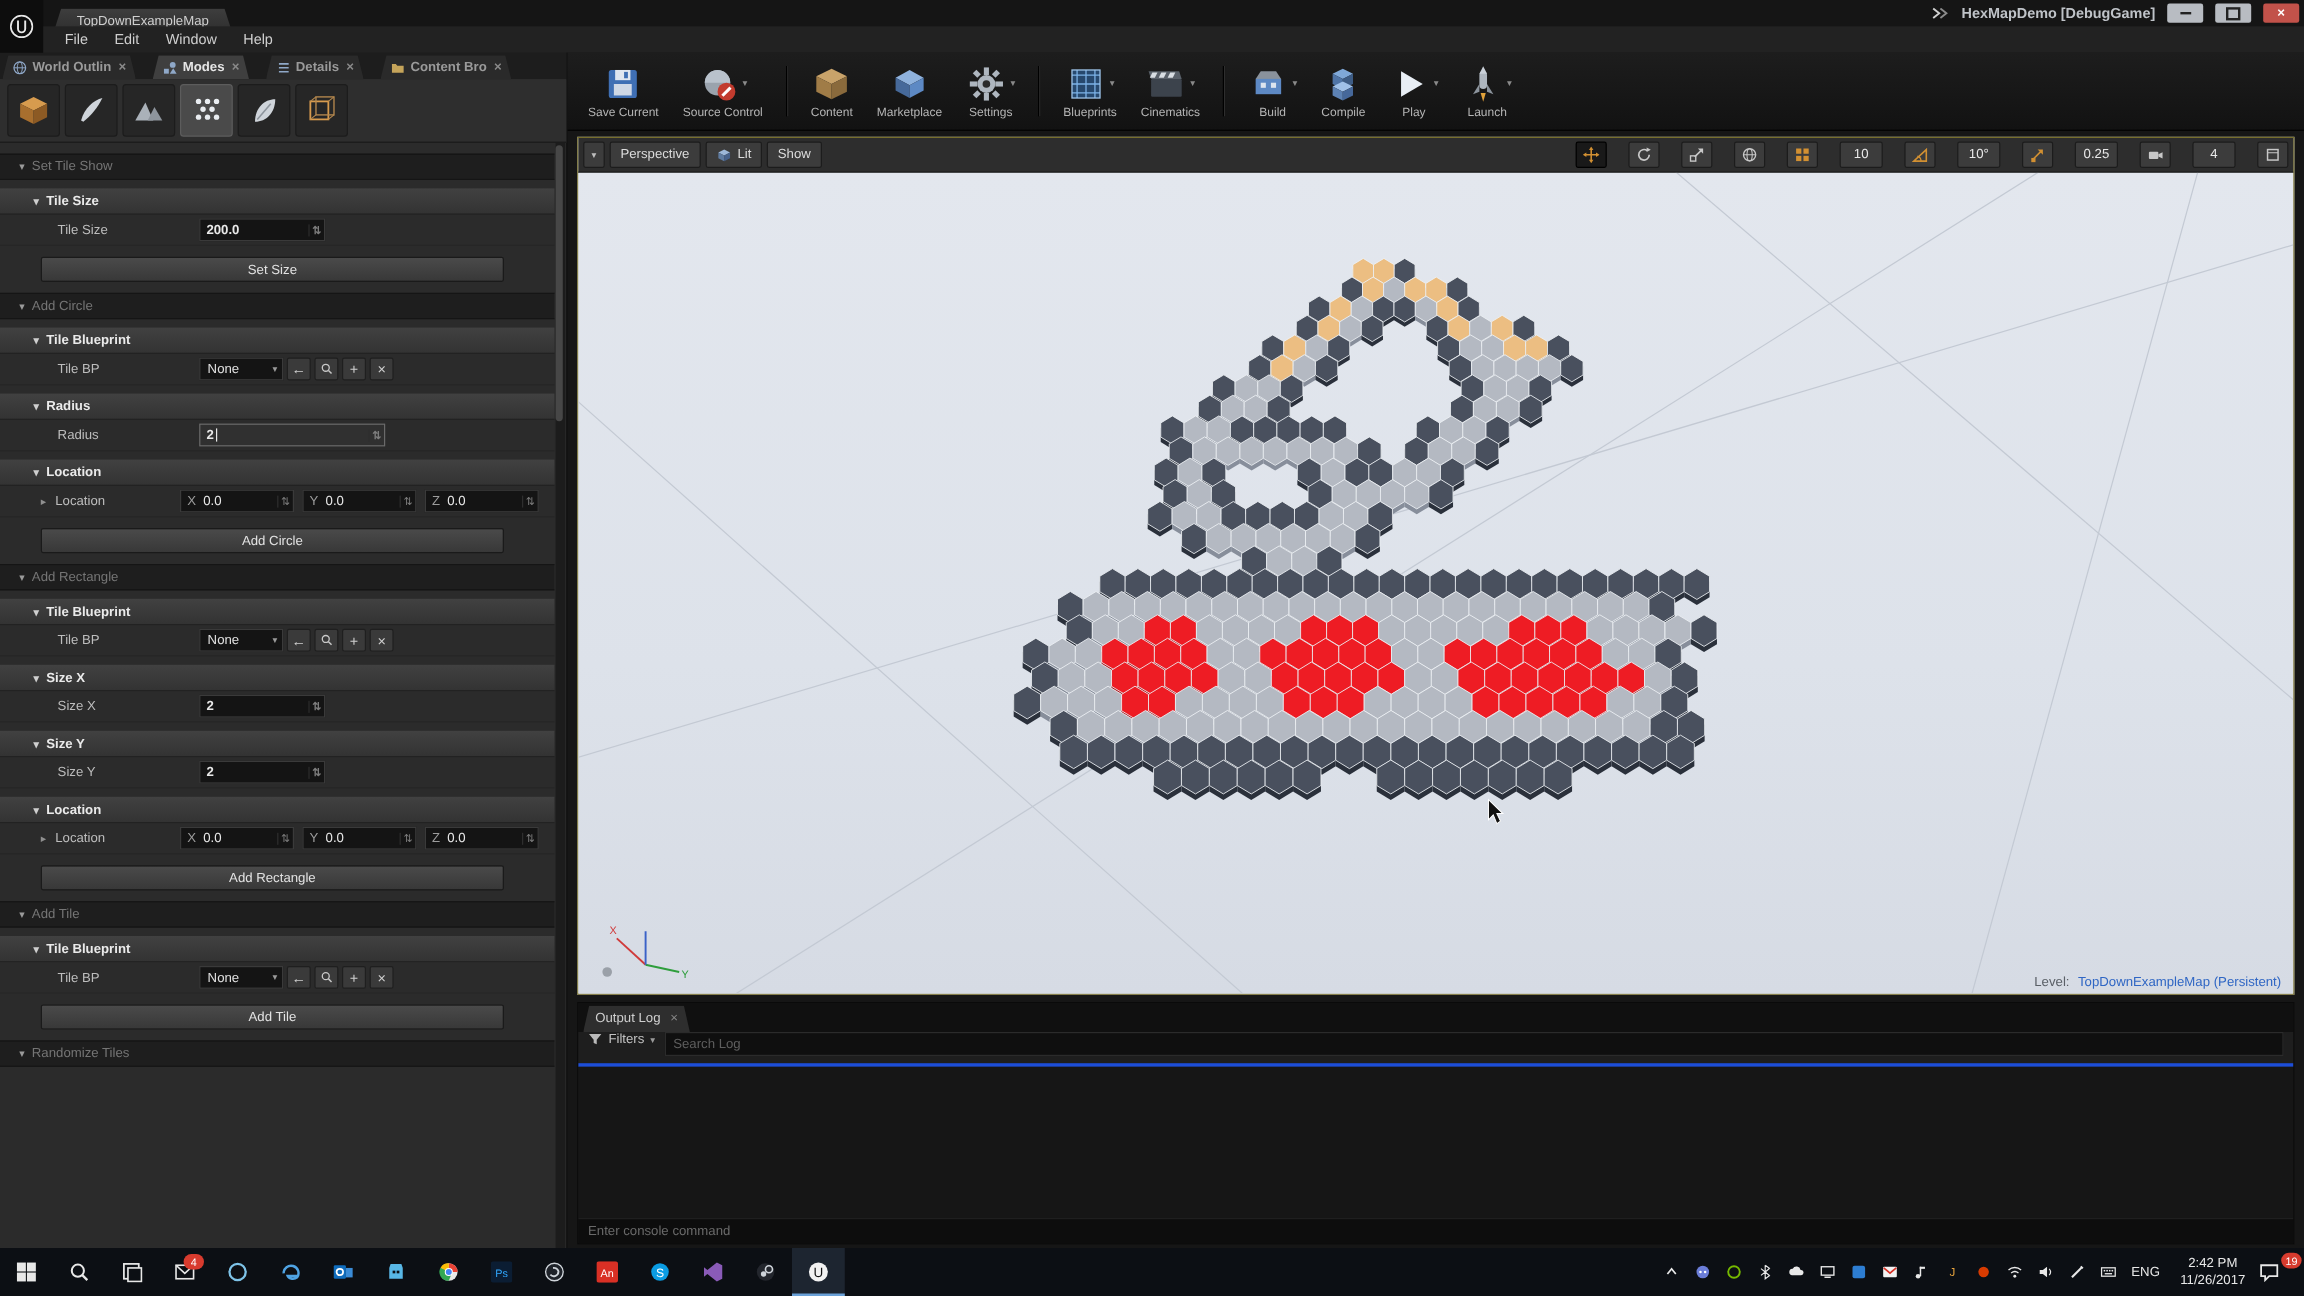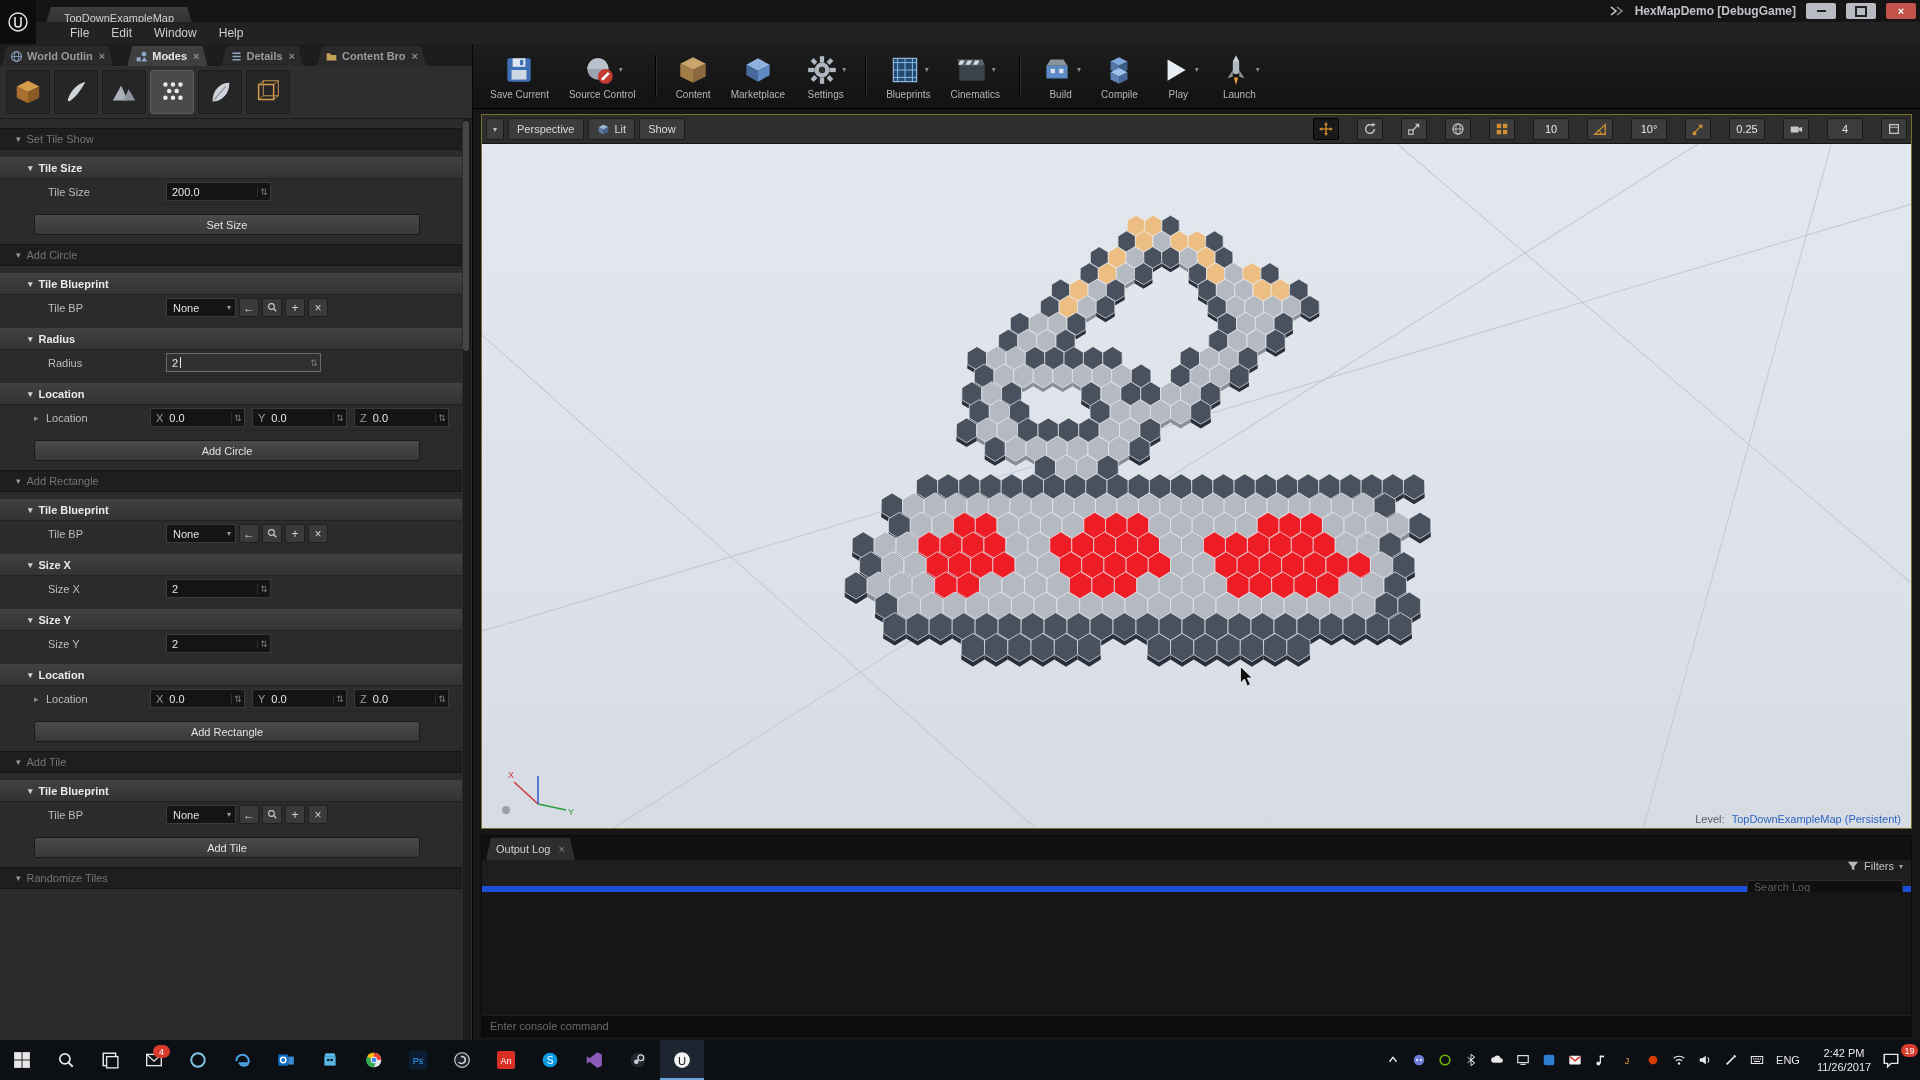--- a/index.html
+++ b/index.html
@@ -20,21 +20,21 @@
   #title-tab{margin-left:44px;height:22px;display:flex;align-items:center;padding:0 20px;background:linear-gradient(#3e3e3e,#2c2c2c);
              clip-path:polygon(7px 0,calc(100% - 7px) 0,100% 100%,0 100%);color:#cfcfcf;font-size:11px;margin-top:14px;}
   #titlebar-right{margin-left:auto;display:flex;align-items:center;gap:10px;padding-right:4px;font-weight:bold;}
   #app-title{color:#bfc3c8;font-size:12px;}
   .wbtn{width:30px;height:16px;display:flex;align-items:center;justify-content:center;background:#b8bcc2;border-radius:2px;color:#1c1c1c;font-size:10px;cursor:default;}
   .wbtn .bar{width:9px;height:2px;background:#222;}
   .wbtn .box{width:8px;height:7px;border:2px solid #222;}
   .wbtn.close{background:#c2524a;color:#fff;font-size:11px;}
 
   
-  #menubar{position:absolute;top:22px;left:16px;right:0;height:22px;background:#222;display:flex;align-items:center;padding-left:44px;gap:2px;}
+  #menubar{position:absolute;top:22px;left:0;right:0;height:22px;background:#222;display:flex;align-items:center;padding-left:44px;gap:2px;}
   .menu-item{padding:3px 10px;color:#cfcfcf;font-size:12px;}
 
   
   #left-panel{position:absolute;top:44px;bottom:40px;left:0;width:472px;background:#2b2b2b;border-right:1px solid #060606;display:flex;flex-direction:column;}
   #dock-tabs{height:22px;background:#1d1d1d;display:flex;align-items:flex-end;padding-left:2px;gap:14px;font-weight:bold;}
   .dtab{height:20px;display:flex;align-items:center;padding:0 8px;background:#2a2a2a;color:#9a9a9a;font-size:11px;
         clip-path:polygon(5px 0,calc(100% - 5px) 0,100% 100%,0 100%);}
   .dtab.active{background:#3f3f3f;color:#e6e6e6;}
   .dtab-x{margin-left:6px;color:#8a8a8a;font-size:11px;}
   #modes-row{height:52px;background:#2e2e2e;display:flex;align-items:center;padding-left:6px;gap:4px;border-bottom:1px solid #1a1a1a;}
@@ -45,21 +45,21 @@
   #panel-track{position:absolute;right:1px;top:0;bottom:0;width:8px;background:#1c1c1c;}
   #panel-thumb{position:absolute;right:2px;top:2px;width:6px;height:230px;background:#474747;border-radius:3px;}
 
   .sec-h{height:20px;margin-top:9px;background:#1e1e1e;display:flex;align-items:center;padding-left:16px;color:#757575;font-size:11px;border-top:1px solid #151515;border-bottom:1px solid #151515;}
   .grp-h{height:21px;margin-top:7px;background:linear-gradient(#414141,#333);display:flex;align-items:center;padding-left:28px;color:#eaeaea;font-weight:bold;font-size:11px;border-bottom:1px solid #222;}
   .tri{margin-right:6px;font-size:9px;color:#9a9a9a;}
   .grp-h .tri{color:#cfcfcf;}
   .prow{height:25px;display:flex;align-items:center;padding-left:48px;border-bottom:1px solid #262626;background:#2b2b2b;}
   .plabel{width:118px;color:#bdbdbd;}
   .exp{width:12px;margin-left:-14px;color:#8f8f8f;font-size:9px;}
-  .ninput{width:98px;height:17px;background:#141414;border:1px solid #3a3a3a;display:flex;align-items:center;padding-left:5px;color:#e8e8e8;}
+  .ninput{width:98px;height:17px;background:#141414;border:1px solid #3a3a3a;display:flex;align-items:center;padding-left:5px;color:#e8e8e8;font-weight:bold;}
   .ninput.focused{background:#303030;border-color:#6a6a6a;}
   .nval{flex:1;}
   .spin{width:12px;text-align:center;color:#7d7d7d;font-size:9px;border-left:1px solid #2e2e2e;}
   .text-caret{width:1px;height:11px;background:#e8e8e8;margin-right:2px;}
   .combo{width:62px;height:17px;background:#141414;border:1px solid #3a3a3a;display:flex;align-items:center;padding-left:6px;color:#e0e0e0;}
   .combo .caret{margin-left:auto;margin-right:4px;font-size:8px;color:#9a9a9a;}
   .mini{width:18px;height:17px;display:inline-flex;align-items:center;justify-content:center;margin-left:3px;background:#3a3a3a;border:1px solid #1f1f1f;border-radius:2px;color:#cfcfcf;font-size:12px;}
   .mini .ic{width:11px;height:11px;}
   .axis{width:88px;height:17px;background:#141414;border:1px solid #3a3a3a;display:flex;align-items:center;padding-left:5px;margin-right:7px;color:#e8e8e8;}
   .axl{color:#9c9c9c;margin-right:6px;}
@@ -90,21 +90,21 @@
   #level-indicator{position:absolute;right:10px;bottom:3px;font-size:11px;}
   #level-indicator .ll{color:#5a5f66;}
   #level-indicator .lv{color:#2f66c4;margin-left:4px;}
 
   
   #output-log{height:200px;margin:6px 8px 3px 8px;background:#1a1a1a;border:1px solid #0a0a0a;display:flex;flex-direction:column;}
   #ol-tabs{height:24px;background:#101010;display:flex;align-items:flex-end;padding-left:4px;}
   .ol-tab{height:22px;display:flex;align-items:center;gap:8px;background:#2e2e2e;color:#cfcfcf;padding:0 10px;font-size:11px;
           clip-path:polygon(5px 0,calc(100% - 5px) 0,100% 100%,0 100%);}
   .ol-x{color:#8a8a8a;}
-  #ol-filters{height:26px;display:flex;align-items:flex-end;padding:0 8px;gap:8px;background:#1e1e1e;border-bottom:6px solid #1d4ed8;flex-direction:column;}
+  #ol-filters{height:26px;display:flex;align-items:flex-start;padding:0 8px;gap:8px;background:#1e1e1e;border-bottom:3px solid #1d4ed8;}
   #filters-btn{display:flex;align-items:center;gap:5px;color:#c2c2c2;}
   #filters-btn .caret{font-size:8px;color:#9a9a9a;}
   #ol-search{flex:1;height:18px;background:#0f0f0f;border:1px solid #2b2b2b;color:#cfcfcf;font-size:11px;padding:0 6px;font-family:"Liberation Sans",sans-serif;}
   #ol-search::placeholder{color:#5e5e5e;}
   #ol-body{flex:1;background:#161616;}
   #ol-console{height:20px;background:#0d0d0d;border-top:1px solid #1f1f1f;display:flex;align-items:center;}
   #console-input{flex:1;background:transparent;border:0;color:#777;font-size:11px;padding:0 8px;font-family:"Liberation Sans",sans-serif;}
   #console-input::placeholder{color:#6a6a6a;}
 
   

